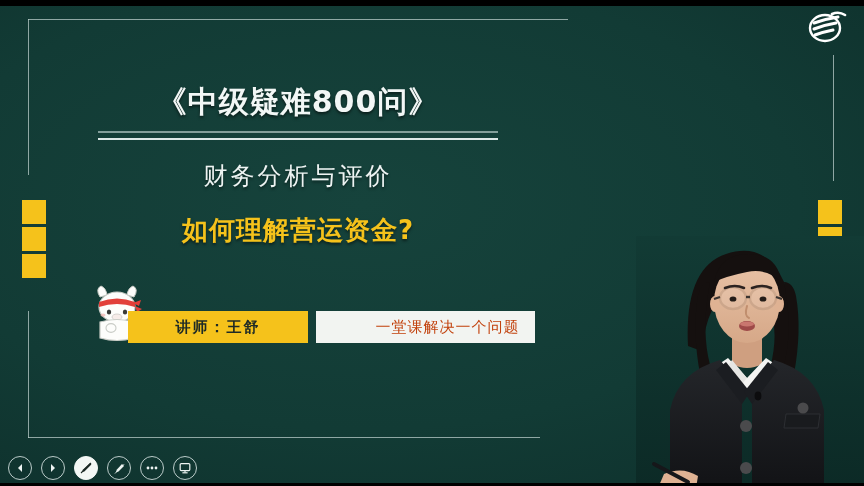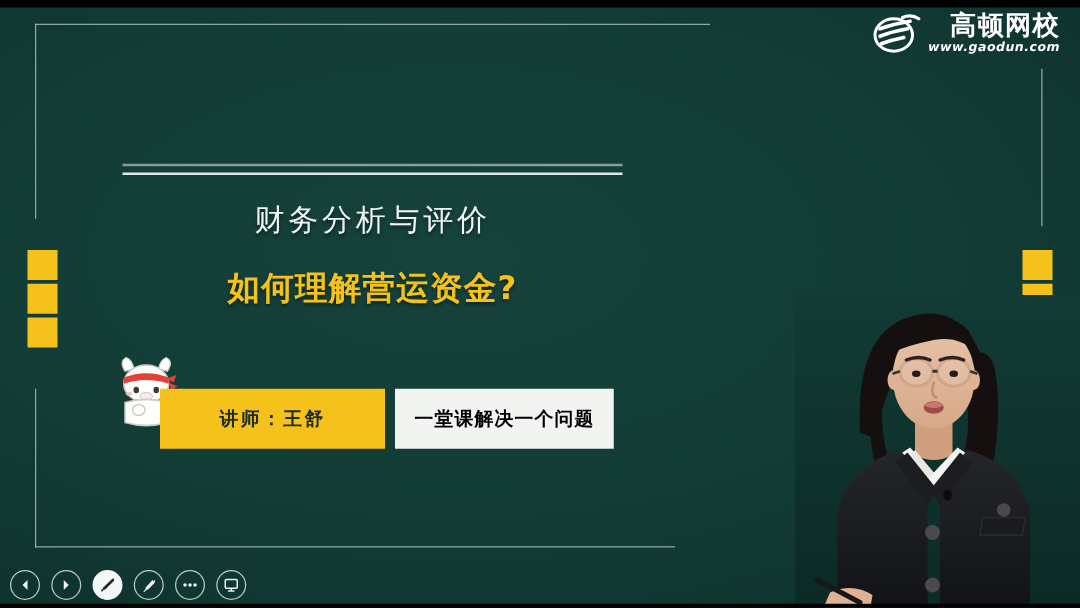--- a/index.html
+++ b/index.html
@@ -60,30 +60,30 @@
     font-size:24px;font-weight:400;color:#eef4f3;letter-spacing:3px;
     text-shadow:0 2px 3px rgba(0,0,0,.45);
   }
   #question{
     top:213px;font-family:"DejaVu Sans",sans-serif;
     font-size:26px;font-weight:700;color:#f5c21b;letter-spacing:1px;
     text-shadow:0 2px 3px rgba(0,0,0,.5);
   }
 
   
-  #banner{position:absolute;left:128px;top:311px;display:flex;align-items:stretch;height:48px;}
+  #banner{position:absolute;left:128px;top:311px;display:flex;align-items:stretch;height:32px;}
   #banner .tag-yellow{
     background:#f5c21b;color:#1d2a26;min-width:180px;
     display:flex;align-items:center;justify-content:center;
     font-family:"DejaVu Sans",sans-serif;font-size:15px;font-weight:700;letter-spacing:2px;
   }
   #banner .tag-white{
-    background:#f2f4f1;color:#000000;min-width:175px;margin-left:8px;
+    background:#f2f4f1;color:#c2410c;min-width:175px;margin-left:8px;
     display:flex;align-items:center;justify-content:center;
-    font-family:"DejaVu Sans",sans-serif;font-size:15px;font-weight:700;letter-spacing:1px;
+    font-family:"DejaVu Sans",sans-serif;font-size:15px;font-weight:400;letter-spacing:1px;padding-left:44px;
   }
 
   
   #mascot{position:absolute;left:86px;top:281px;width:62px;height:62px;}
 
   
   #presenter{position:absolute;left:636px;top:236px;width:228px;height:250px;overflow:hidden;}
 
   
   #toolbar{position:absolute;left:8px;bottom:6px;display:flex;align-items:center;gap:9px;}
@@ -128,26 +128,23 @@
   <div id="logo">
     <span class="mark">
       <svg width="40" height="34" viewBox="0 0 40 34">
         <ellipse cx="17" cy="18" rx="15" ry="13" fill="none" stroke="#ffffff" stroke-width="2.4"></ellipse>
         <path d="M6 13 Q17 9 30 7" stroke="#ffffff" stroke-width="3" fill="none" stroke-linecap="round"></path>
         <path d="M6 19 Q16 15 28 13" stroke="#ffffff" stroke-width="3" fill="none" stroke-linecap="round"></path>
         <path d="M7 25 Q15 22 25 20" stroke="#ffffff" stroke-width="3" fill="none" stroke-linecap="round"></path>
         <path d="M24 4 Q31 1 37 5" stroke="#ffffff" stroke-width="2.6" fill="none" stroke-linecap="round"></path>
       </svg>
     </span>
-    <span class="wordwrap">
-      <span class="word">高顿网校</span>
-      <span class="url">www.gaodun.com</span>
-    </span>
-  </div>
-
+  </div>
+
+  <div class="center-col" id="main-title">《中级疑难800问》</div>
   <div class="center-col" id="question">如何理解营运资金?</div>
   <div class="center-col" id="subtitle">财务分析与评价</div>
 
   <span id="mascot">
     <svg width="62" height="62" viewBox="0 0 62 62">
 
       <path d="M14 16 q-5 -8 1 -11 q5 2 6 9 z" fill="#fdfdfb" stroke="#c9ccc6" stroke-width="1"></path>
       <path d="M48 16 q5 -8 -1 -11 q-5 2 -6 9 z" fill="#fdfdfb" stroke="#c9ccc6" stroke-width="1"></path>
 
       <ellipse cx="31" cy="26" rx="18" ry="15" fill="#fdfdfb" stroke="#c9ccc6" stroke-width="1.2"></ellipse>

